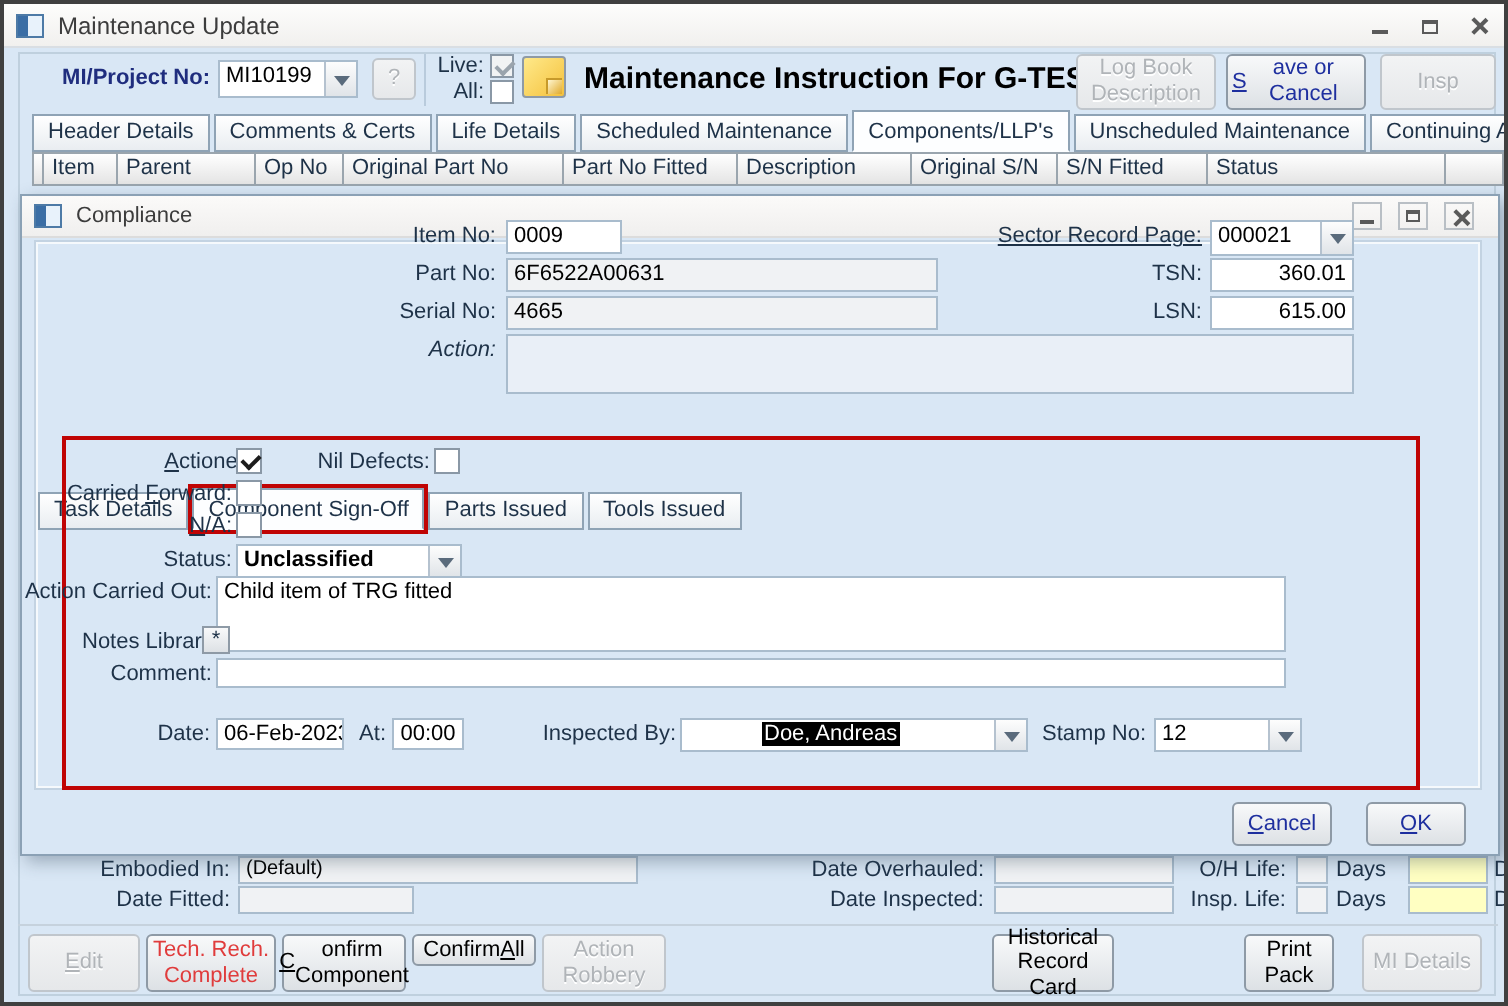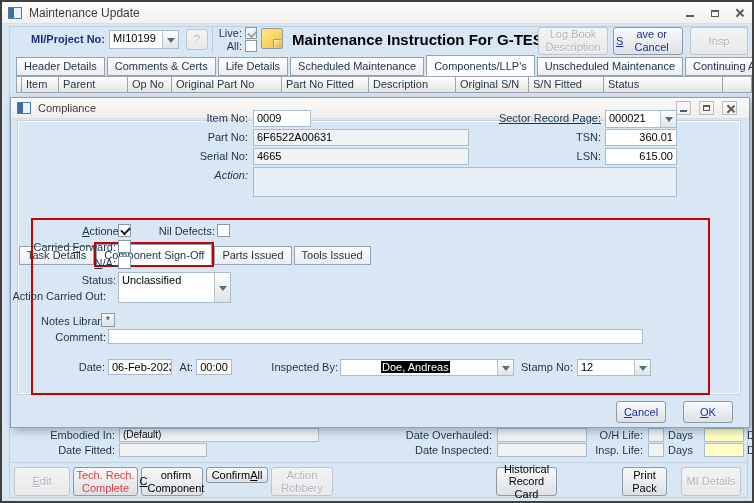--- a/index.html
+++ b/index.html
@@ -242,26 +242,27 @@
     <div class="lbl" style="left:125px;top:127px;width:79px;">Nil Defects:</div>
     <div class="chk" style="left:206px;top:126px;"></div>
 
     <div class="lbl" style="left:10px;top:143px;width:95px;">Carried <u>F</u>orward:</div>
     <div class="chk" style="left:107px;top:142px;"></div>
 
     <div class="lbl" style="left:25px;top:159px;width:80px;"><u>N</u>/A:</div>
     <div class="chk" style="left:107px;top:158px;"></div>
 
     <div class="lbl" style="left:25px;top:176px;width:80px;">Status:</div>
-    <div class="combo" style="left:107px;top:174px;width:113px;height:31px;">
+    <div class="combo" style="left:107px;top:174px;width:113px;height:17px;font-weight:bold;">
       <span>Unclassified</span>
       <span class="arr"></span>
     </div>
 
     <div class="lbl" style="left:0px;top:192px;width:95px;">Action Carried Out:</div>
+    <div class="fld" style="left:97px;top:190px;width:535px;height:38px;white-space:normal;">Child item of TRG fitted</div>
 
     <div class="lbl lbl-left" style="left:30px;top:217px;width:58px;">Notes Library</div>
     <div class="notes-btn" style="left:90px;top:215px;">*</div>
 
     <div class="lbl" style="left:25px;top:233px;width:70px;">Comment:</div>
     <div class="fld" style="left:97px;top:231px;width:535px;height:15px;"></div>
 
     <div class="lbl" style="left:60px;top:263px;width:34px;">Date:</div>
     <div class="fld ctr" style="left:97px;top:261px;width:64px;height:16px;">06-Feb-2023</div>
     <div class="lbl" style="left:166px;top:263px;width:16px;">At:</div>

